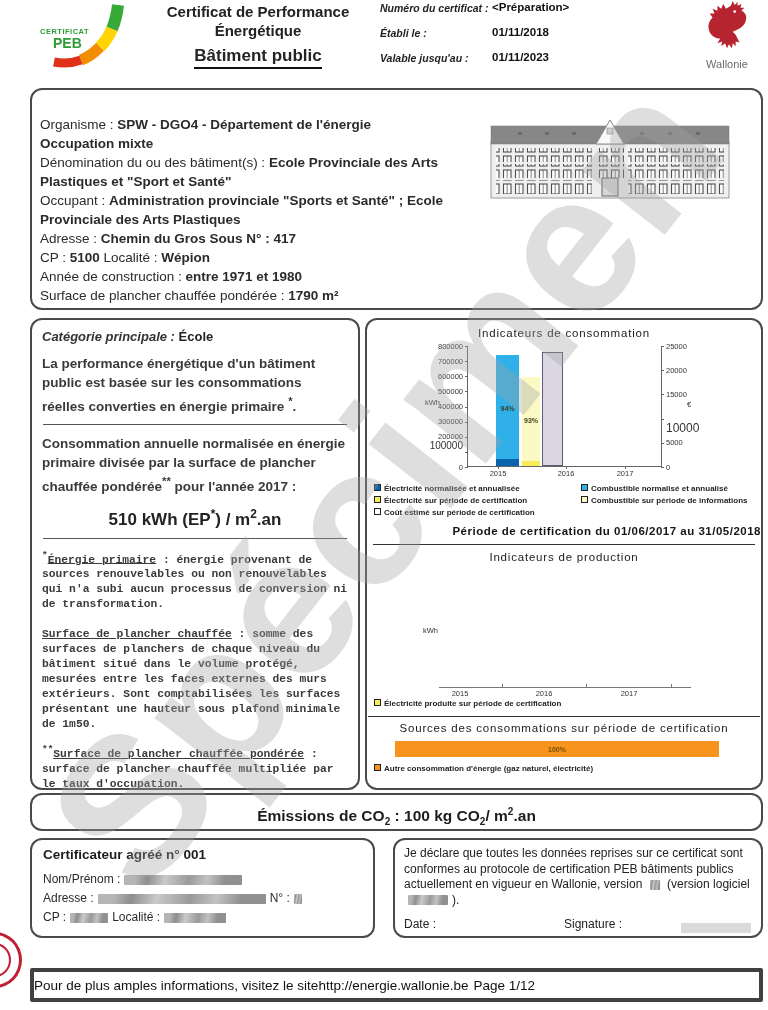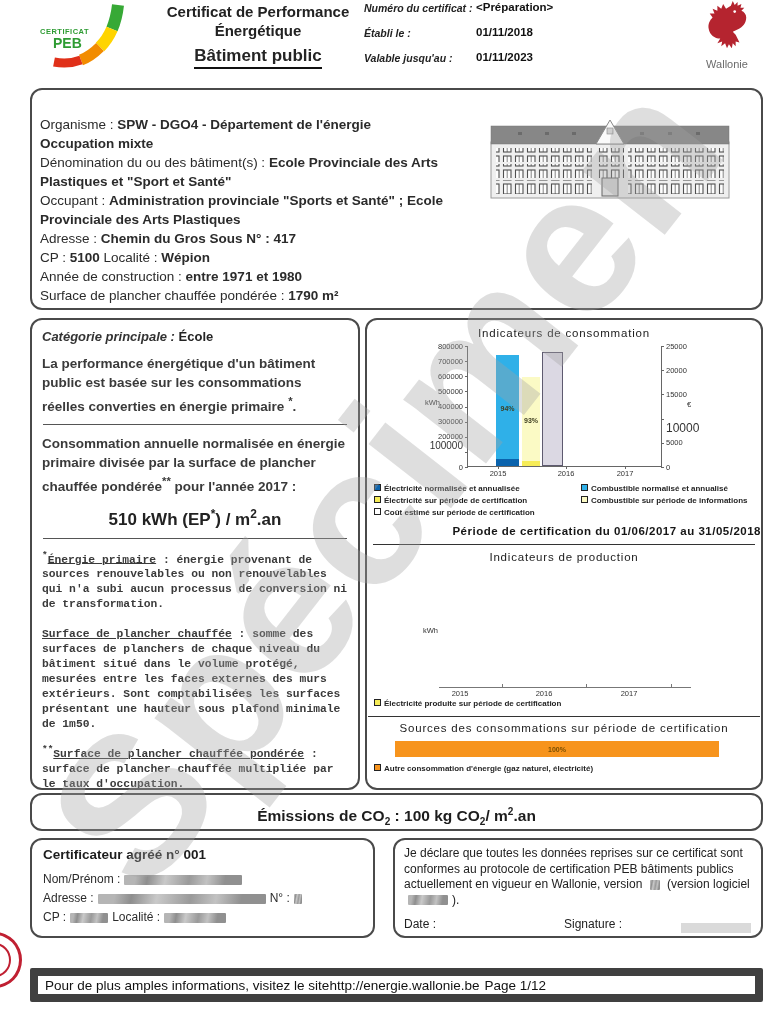--- a/index.html
+++ b/index.html
@@ -10,21 +10,21 @@
   }
   .box { position:absolute; border:2px solid #4a4a4a; border-radius:12px; background:#fff; }
 
   
   .peb-logo { position:absolute; left:34px; top:2px; }
   .title-block { position:absolute; left:148px; top:2px; width:220px; text-align:center; }
   .title-line { font-size:15px; font-weight:bold; line-height:19px; color:#222; }
   .subtitle { display:inline-block; margin-top:6px; font-size:17px; font-weight:bold;
               border-bottom:2.5px solid #111; padding-bottom:1px; }
   .fields { position:absolute; left:364px; top:0; width:280px; }
-  .f-row { display:flex; margin-bottom:11px; }
+  .f-row { display:flex; margin-bottom:11px;margin-left:16px; }
   .f-label { width:112px; font-size:10.5px; font-style:italic; font-weight:bold; line-height:12px; color:#222; padding-top:2px; }
   .f-value { font-size:11.5px; font-weight:bold; line-height:14px; color:#111; }
   .wallonie { position:absolute; left:690px; top:0; width:74px; text-align:center; }
   .wal-text { font-size:11px; color:#6b6b6b; margin-top:0; }
 
   
   .box-building { left:30px; top:88px; width:733px; height:222px; }
   .bb-title { text-align:center; font-weight:bold; font-size:13px; margin-top:5px; }
   .bb-rows { position:absolute; left:8px; top:25px; width:452px; font-size:13.5px; line-height:19px; color:#2b2b2b; }
   .b-lbl { font-weight:normal; }
@@ -76,22 +76,22 @@
   .cert-title { font-size:13.5px; font-weight:bold; margin-bottom:8px; color:#1d1d1d; }
   .cert-row { font-size:12px; line-height:19px; color:#2b2b2b; }
   .redact { display:inline-block; height:10px; vertical-align:middle; border-radius:1px; margin:0 4px;
             background:linear-gradient(100deg,#b5b5b5 10%,#8e8e8e 20%,#c9c9c9 35%,#9a9a9a 55%,#c2c2c2 70%,#909090 85%);
             filter:blur(0.6px); }
   .box-decl { left:393px; top:838px; width:370px; height:100px; padding:6px 9px; }
   .decl-text { font-size:12px; line-height:15.5px; color:#222; }
   .decl-row { display:flex; margin-top:9px; font-size:12px; color:#222;align-items:flex-end; }
   .decl-date { width:160px; }
   .decl-smudge { position:absolute; right:10px; bottom:3px; width:70px; height:10px; background:#dadada; }
-  .box-footer { position:absolute; left:30px; top:968px; width:733px; height:34px; border:8px solid #404040; border-radius:2px;
-                background:#fff; display:flex; align-items:center; padding-left:7px; font-size:13.5px; color:#111; }
+  .box-footer { position:absolute; left:30px; top:968px; width:733px; height:34px; border:4px solid #404040; border-radius:2px;
+                background:#fff; display:flex; align-items:center; font-size:13.5px; color:#111; }
   .footer-page { margin-left:5px; }
   .red-emblem { position:absolute; left:-32px; top:932px; width:54px; height:56px; border:3px solid #c02032; border-radius:50%; }
   .red-emblem::after { content:""; position:absolute; left:8px; top:8px; right:8px; bottom:8px; border:2px solid #c02032; border-radius:50%; }
 
   
   .watermark { position:absolute; left:-170px; top:368px; width:1110px; text-align:center;
                font-size:198px; font-weight:bold; letter-spacing:2px; color:#a3a3a3; opacity:0.35;
                transform:rotate(-52deg); z-index:40; pointer-events:none; font-family:"Liberation Sans", sans-serif; }
 </style>
 </head>

